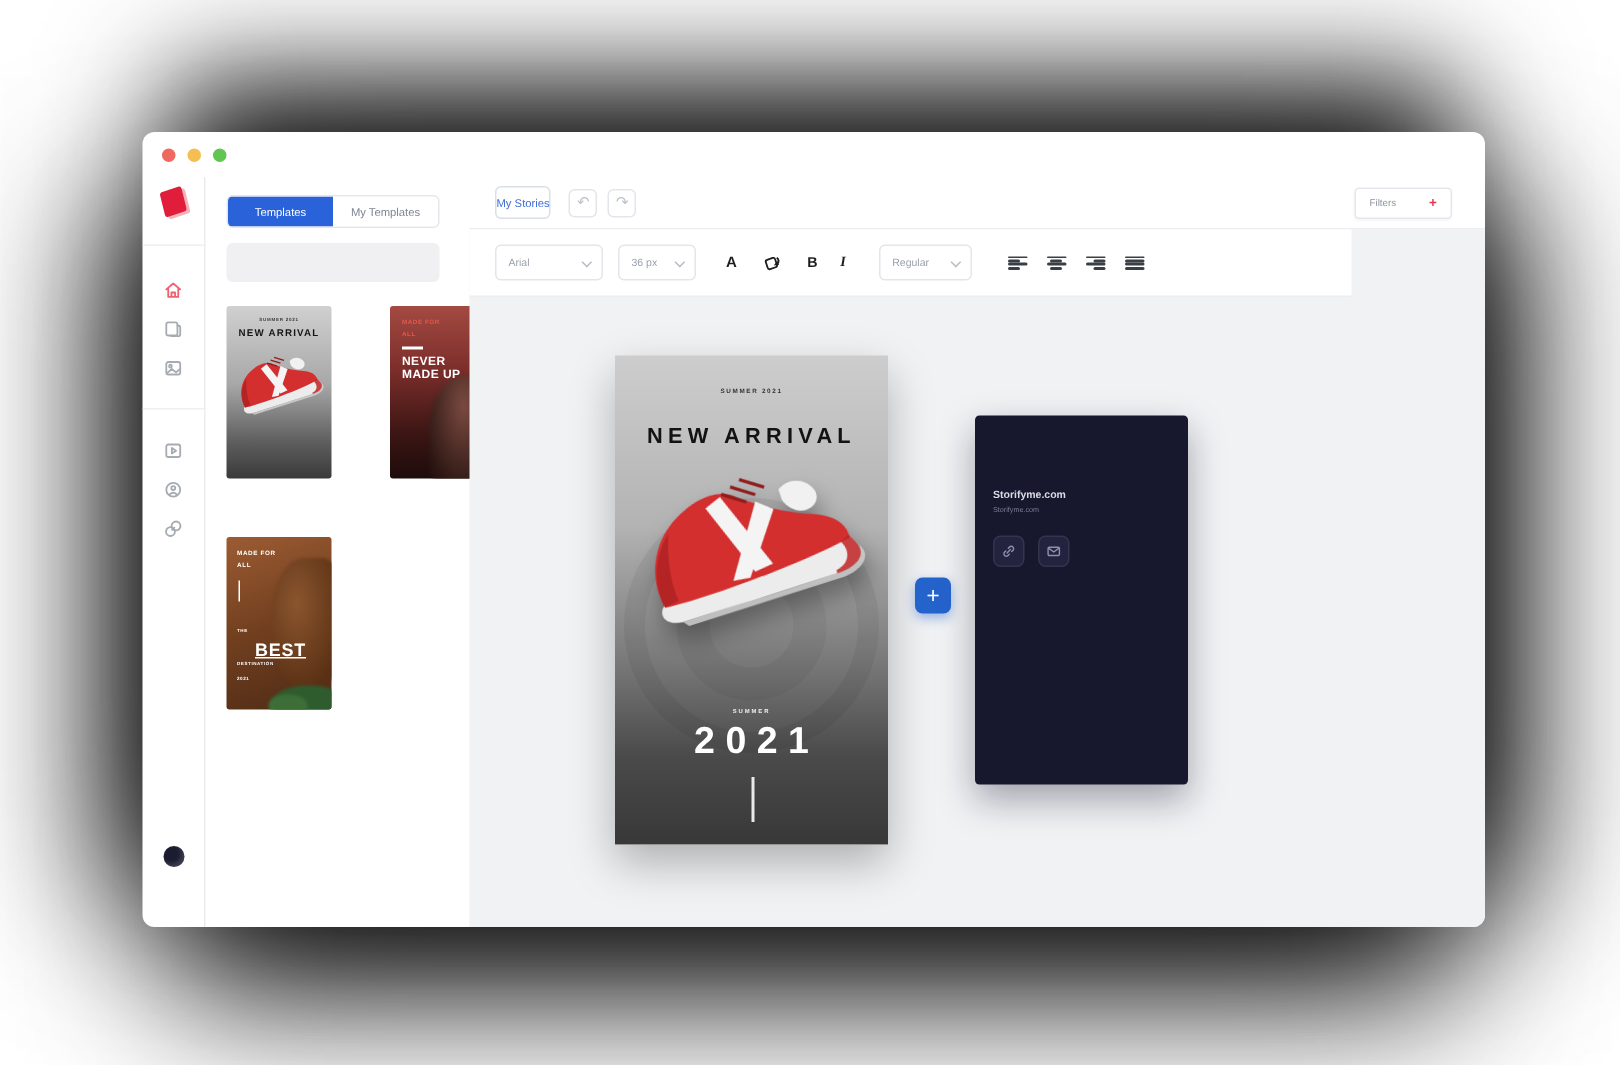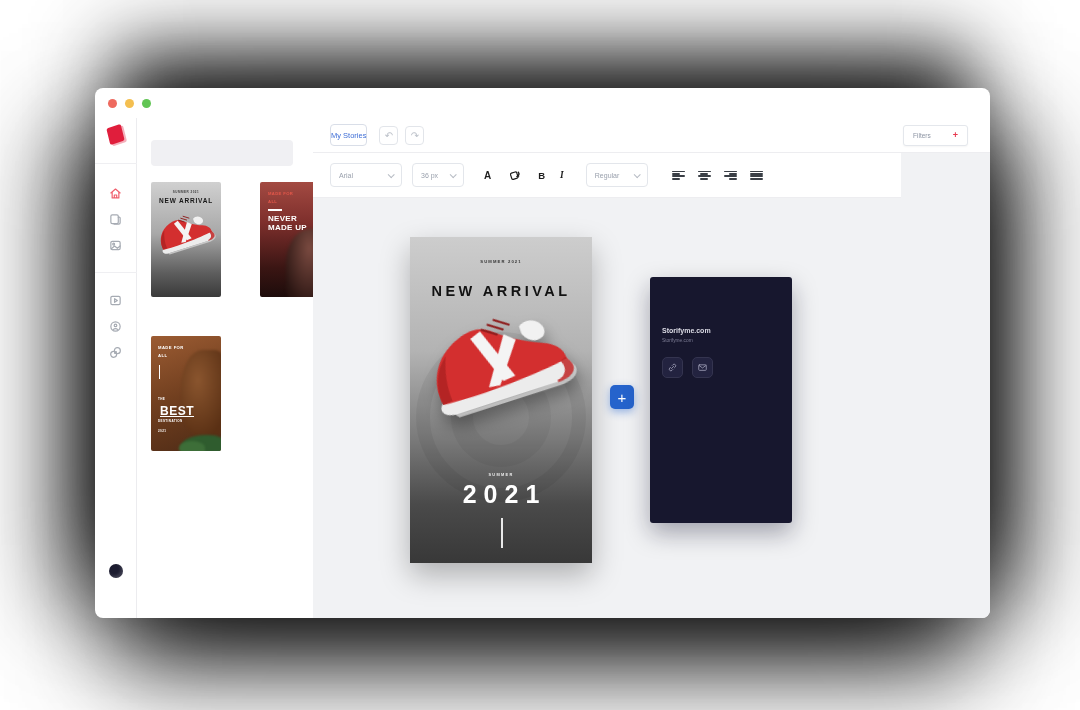--- a/index.html
+++ b/index.html
@@ -82,21 +82,21 @@
   .t4 .fern1 { position:absolute; right:-4px; bottom:-6px; width:44px; height:22px; background:#2f5c2e;
     border-radius:60% 40% 10% 50%; filter:blur(1px); }
   .t4 .fern2 { position:absolute; right:16px; bottom:-4px; width:26px; height:14px; background:#3d6e38;
     border-radius:60% 60% 20% 50%; filter:blur(1px); }
   .t4 .txt { position:absolute; left:7px; top:9px; color:#fff; }
   .t4 .small { font-size:6px; transform:scale(.7); transform-origin:left top; font-weight:bold;
     letter-spacing:.6px; line-height:1.3; color:#fff; }
   .t4 .vline { width:1px; height:14px; background:#fff; margin:4px 0 8px 1px; }
   .t4 .the, .t4 .dest, .t4 .year { font-size:6px; transform:scale(.5); transform-origin:left top;
     letter-spacing:.8px; font-weight:bold; }
-  .t4 .best { font-size:12px; font-weight:bold; letter-spacing:.5px; margin:1px 2px;text-decoration:underline; }
+  .t4 .best { font-size:12px; font-weight:bold; letter-spacing:.5px; margin:1px 12px;text-decoration:underline; }
 
   
   .main { flex:1; display:flex; flex-direction:column; min-width:0; }
   .row1 { height:35px; background:#fff; border-bottom:1px solid #ededf0; display:flex;
     align-items:center; padding:0 22px 0 17px; flex:0 0 auto; }
   .btn-stories { height:22px; padding:0 0; border:1px solid #d9dee8; border-radius:4px;
     background:#fff; color:#3f6ed6; font-size:7.5px; display:flex; align-items:center; cursor:pointer; }
   .btn-undo, .btn-redo { width:19px; height:19px; border:1px solid #e2e5ea; border-radius:4px;
     background:#fff; color:#bcc1c9; font-size:10px; display:flex; align-items:center;
     justify-content:center; cursor:pointer; }
@@ -232,20 +232,24 @@
             <circle cx="5" cy="9" r="3.2"></circle>
             <circle cx="9" cy="5" r="3.2"></circle>
             <path d="M6.2 7.8 L7.8 6.2"></path>
           </svg>
       </div>
       <div class="rail-spacer"></div>
       <div class="avatar"></div>
     </div>
 
     <div class="panel">
+      <div class="tabs">
+        <div class="tab active">Templates</div>
+        <div class="tab">My Templates</div>
+      </div>
       <div class="searchbox"></div>
 
       <div class="grid">
 
         <div class="thumb t1">
           <div class="eyebrow">SUMMER 2021</div>
           <div class="title">NEW ARRIVAL</div>
           <svg class="shoe-mini" viewBox="0 0 220 140">
               <use href="#shoe"></use>
             </svg>

